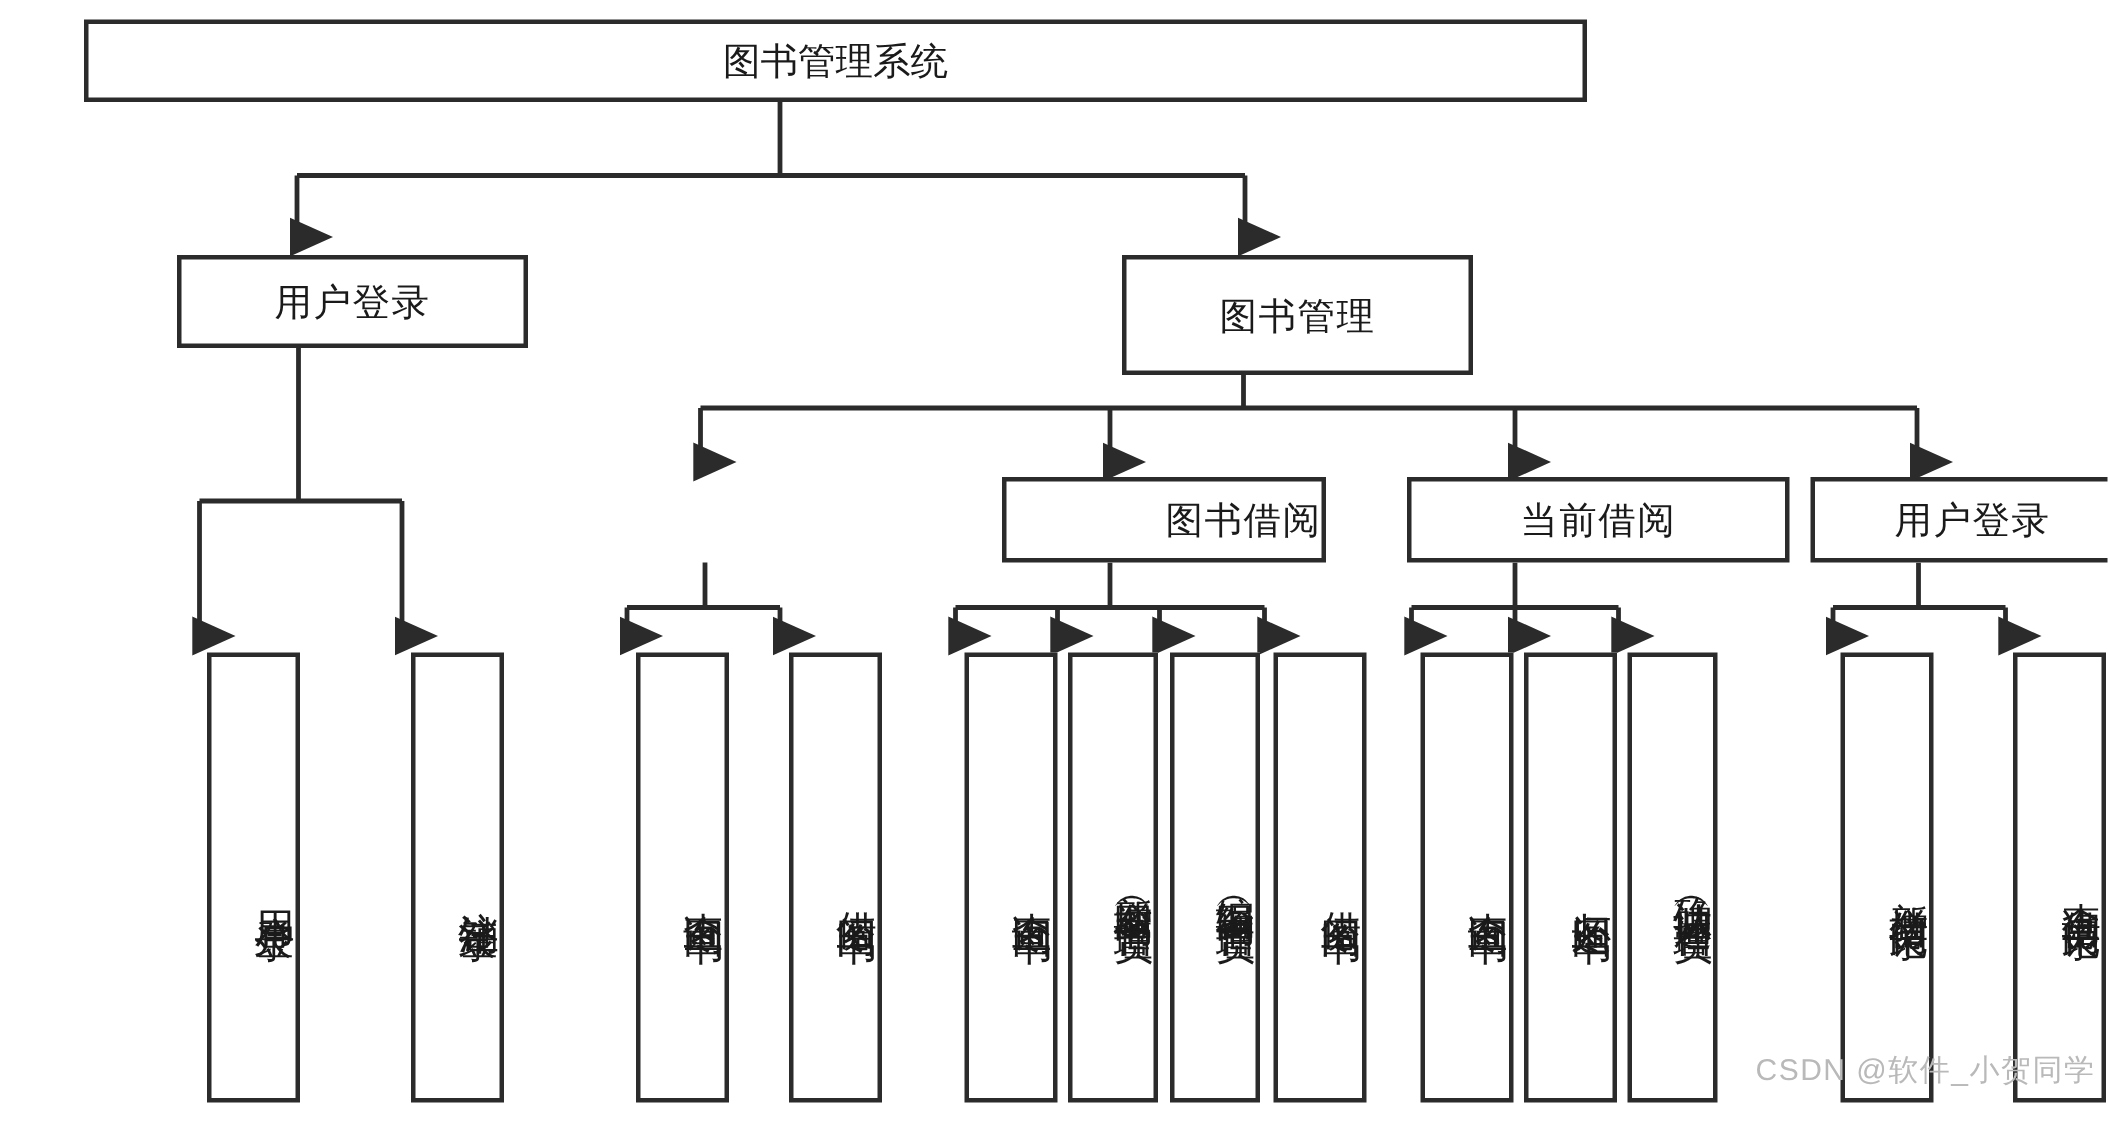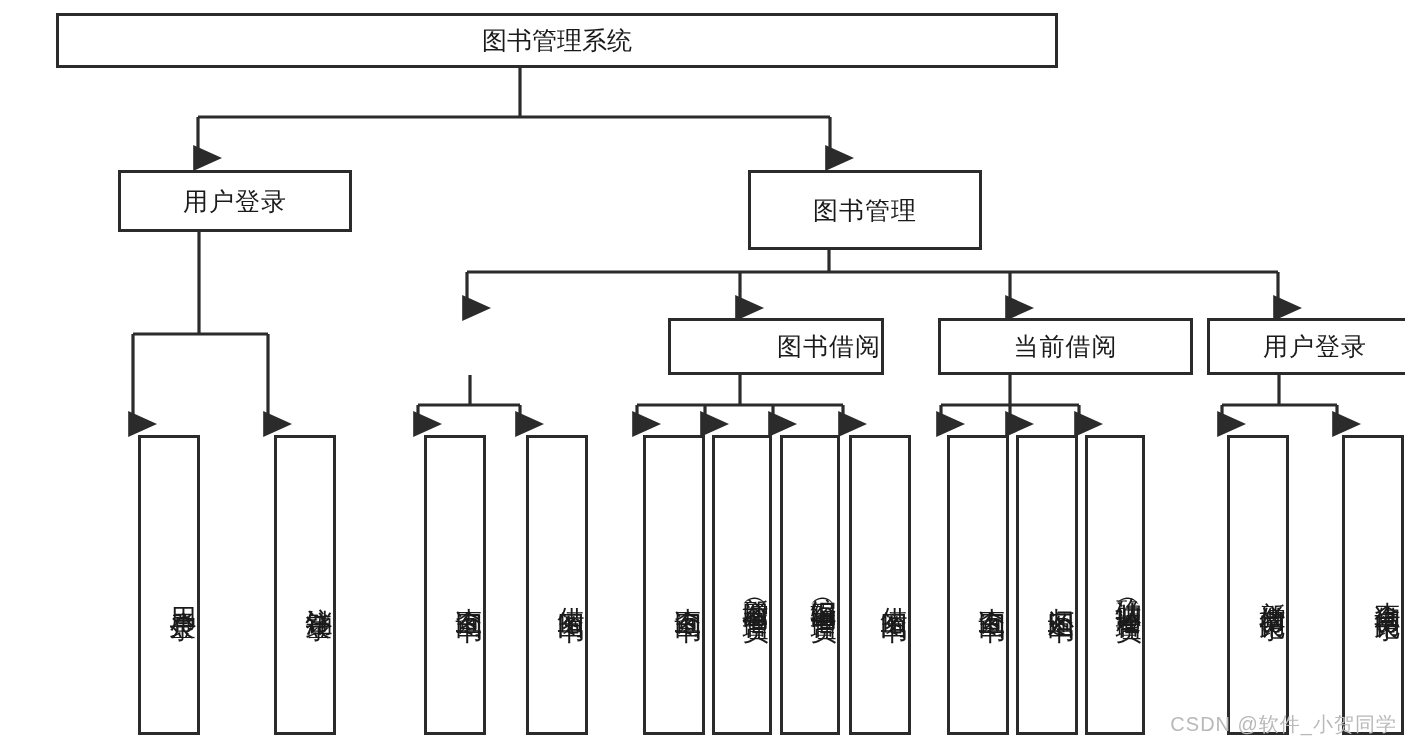--- a/index.html
+++ b/index.html
@@ -32,21 +32,21 @@
     justify-content:center;
     padding-top:14px;
     font-size:27px;
     line-height:1.04;
     letter-spacing:3px;
   }
   .node.leaf.tall{padding-top:10px;font-size:26px;}
   .label{display:block;white-space:pre;}
   .watermark{
     position:absolute;
-    right:8px;bottom:9px;
+    right:8px;bottom:20px;
     font-size:20px;
     color:#b9b9b9;
     letter-spacing:1px;
     user-select:none;
     white-space:nowrap;
   }
 </style>
 </head>
 <body>
 

